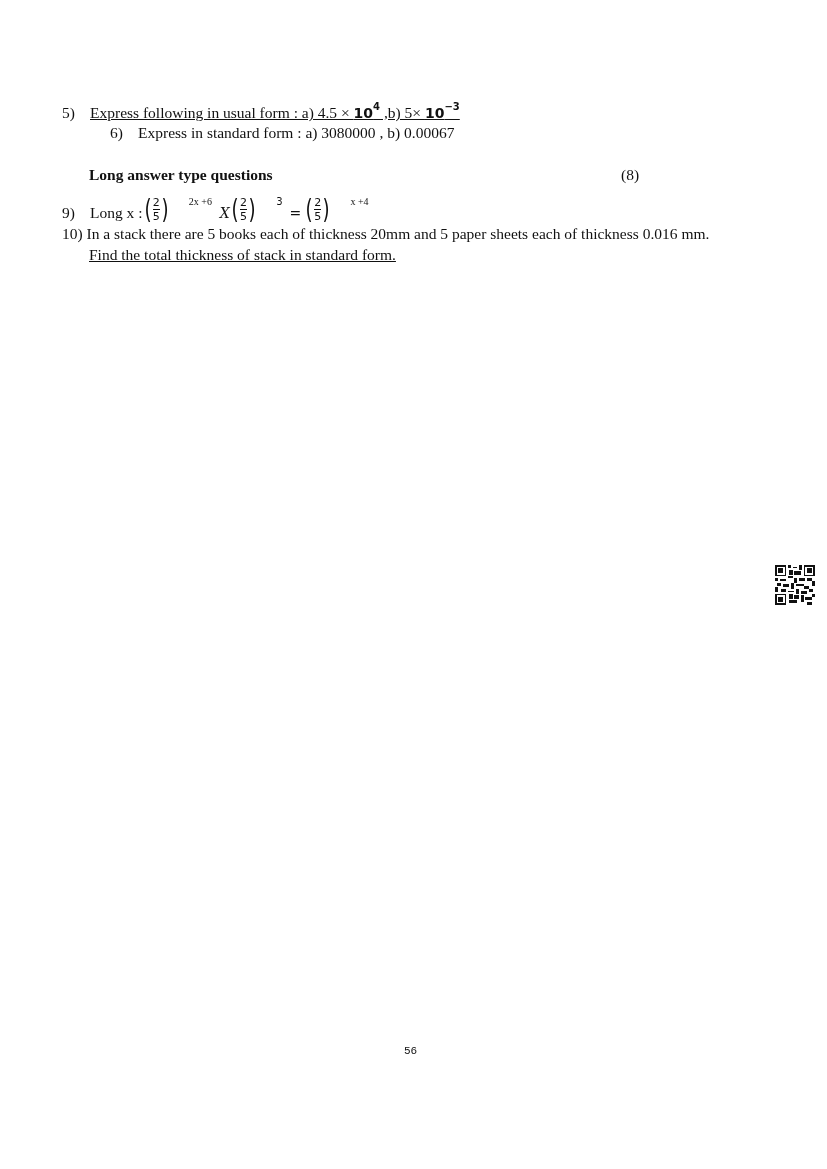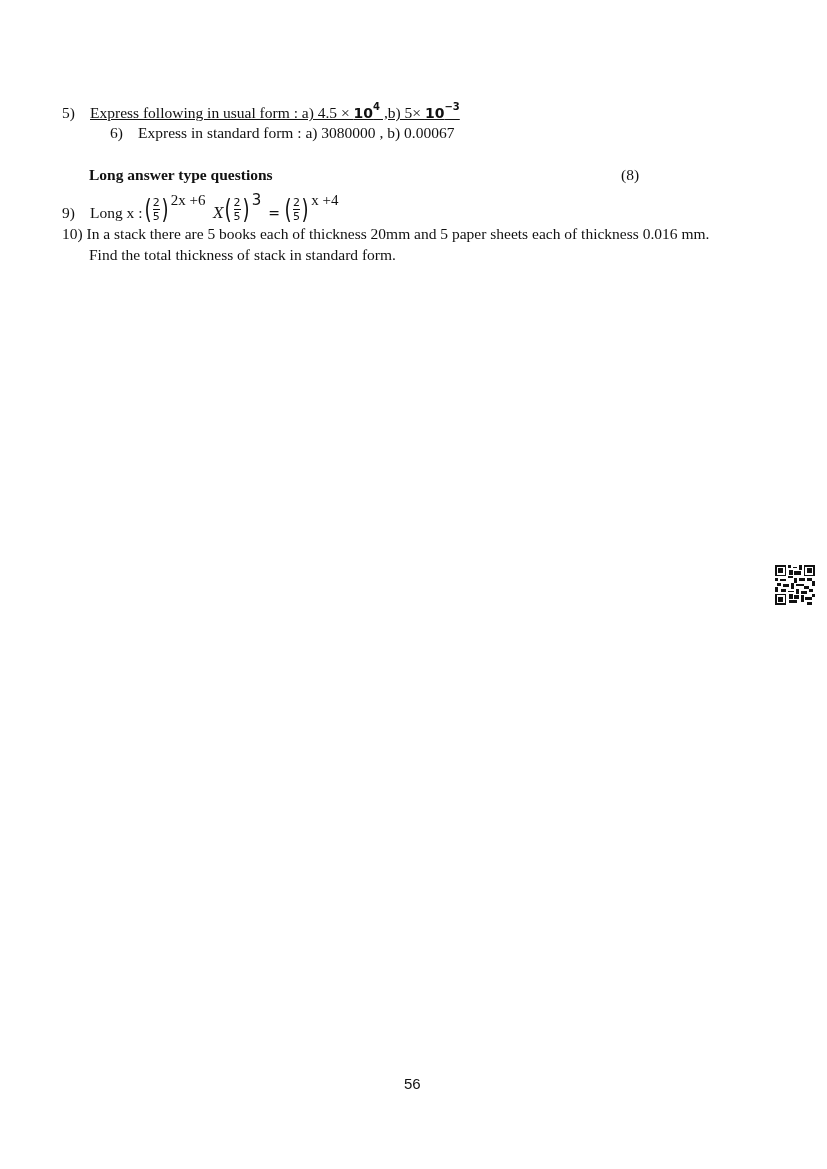--- a/index.html
+++ b/index.html
@@ -7,25 +7,25 @@
            font-family: "Liberation Serif", "DejaVu Serif", serif; color: #111; }
     .line { position: absolute; font-size: 15.5px; white-space: nowrap; line-height: 18px; }
     .num { display: inline-block; width: 28px; }
     .bold-math { font-family: "DejaVu Sans", sans-serif; font-weight: bold; font-size: 14px; }
     sup.exp { font-size: 10px; position: relative; top: -2px; }
     .heading { font-weight: bold; font-family: Liberation Serif, serif; }
     .frac-paren { display: inline-flex; align-items: center; font-family: "DejaVu Sans", sans-serif; }
     .paren { font-size: 26px; line-height: 26px; transform: scaleX(0.7); display: inline-block; }
     .frac { display: inline-flex; flex-direction: column; align-items: center; font-size: 11px; line-height: 11px; }
     .frac .bar { width: 7px; height: 1px; background: #111; margin: 1px 0; }
-    .mexp { font-family: "Liberation Serif", serif; font-size: 15px; position: relative; top: -13px; margin-left: 1px; }
+    .mexp { font-family: "Liberation Serif", serif; font-size: 10px; position: relative; top: -13px; margin-left: 19px; }
     .mexp.sans { font-family: "DejaVu Sans", sans-serif; }
     .italic { font-style: italic; }
     .qr { position: absolute; left: 775px; top: 565px; width: 40px; height: 40px; }
-    .page-num { position: absolute; left: 404px; top: 1075px; font-family: Liberation Sans, sans-serif; font-size: 15px; }
+    .page-num { position: absolute; left: 404px; top: 1045px; font-family: Liberation Mono, monospace; font-size: 11px; }
   </style>
 </head>
 <body>
 
 <div class="line" style="left:62px; top:100px;text-decoration:underline;">
   <span class="num">5)</span><span>Express following in usual form : a) 4.5 × </span><span class="bold-math">10</span><sup class="exp bold-math">4</sup><span> ,b) 5× </span><span class="bold-math">10</span><sup class="exp bold-math">−3</sup>
 </div>
 
 <div class="line" style="left:62px; top:124px;margin-left:48px;">
   <span class="num">6)</span><span>Express in standard form : a) 3080000 ,  b) 0.00067</span>
@@ -65,21 +65,21 @@
         <span>5</span>
       </span>
       <span class="paren">)</span>
     </span><span class="mexp">x +4</span>
 </div>
 
 <div class="line" style="left:62px; top:225px;text-align:center;">
   <span>10)</span>
   <span>In a stack there are 5 books each of thickness 20mm and 5 paper sheets each of thickness 0.016 mm.</span>
 </div>
-<div class="line" style="left:89px; top:246px;">
+<div class="line" style="left:89px; top:246px;text-decoration:underline;">
   <span>Find the total thickness of stack in standard form.</span>
 </div>
 
 <svg class="qr" viewBox="0 0 25 25" shape-rendering="crispEdges">
   <rect width="25" height="25" fill="#fff"></rect>
   <g fill="#111">
     <rect x="0" y="0" width="7" height="7"></rect>
       <rect x="1" y="1" width="5" height="5" fill="#fff"></rect>
       <rect x="2" y="2" width="3" height="3"></rect>
     <rect x="18" y="0" width="7" height="7"></rect>

